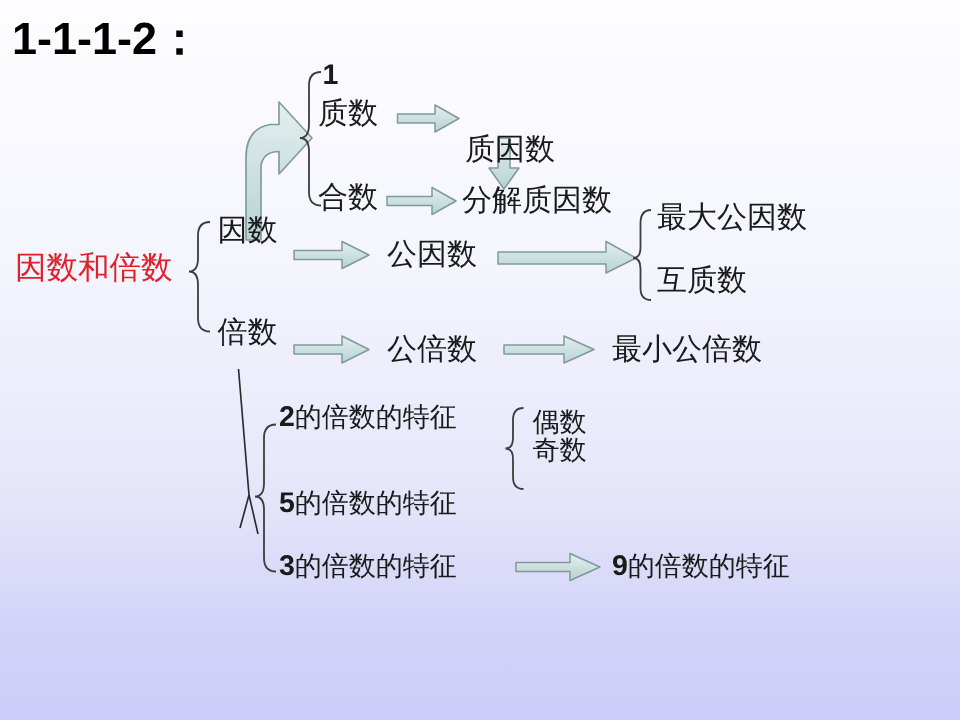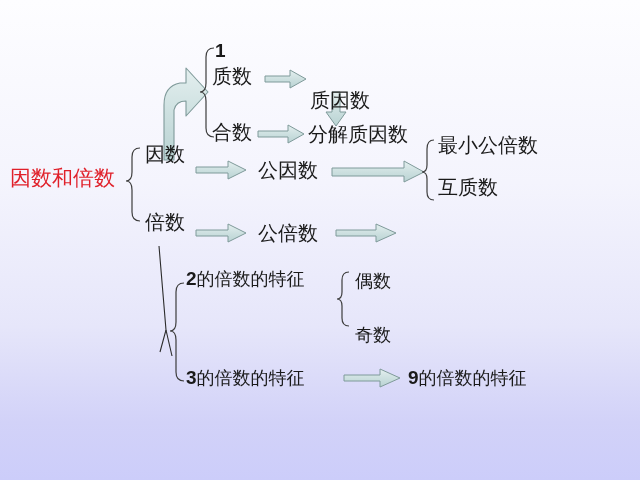--- a/index.html
+++ b/index.html
@@ -65,20 +65,21 @@
     font-family: "Liberation Sans", "DejaVu Sans", sans-serif;
     font-weight: bold;
     font-size: 19px;
   }
 </style>
 </head>
 <body>
 
 <div id="slide">
 
+  <div class="title">1-1-1-2：</div>
 
   <svg class="svg-layer" viewBox="0 0 640 480" xmlns="http://www.w3.org/2000/svg">
     <defs>
       <linearGradient id="arrowGrad" x1="0" y1="0" x2="0" y2="1">
         <stop offset="0%" stop-color="#e4efef"></stop>
         <stop offset="50%" stop-color="#cde0e0"></stop>
         <stop offset="100%" stop-color="#b9d3d3"></stop>
       </linearGradient>
     </defs>
 
@@ -147,32 +148,36 @@
   <div class="node one" style="left:215px; top:41px;">1</div>
   <div class="node cjk" style="left:212px; top:66px;">质数</div>
   <div class="node cjk" style="left:212px; top:122px;">合数</div>
   <div class="node cjk" style="left:310px; top:70px;margin-top:20px;">质因数</div>
   <div class="node cjk" style="left:308px; top:124px;">分解质因数</div>
 
   <div class="node root-label" style="left:10px; top:168px;">因数和倍数</div>
 
   <div class="node cjk" style="left:145px; top:144px;">因数</div>
   <div class="node cjk" style="left:258px; top:160px;">公因数</div>
-  <div class="node cjk" style="left:438px; top:135px;">最小公倍数</div>
+  <div class="node cjk" style="left:438px; top:135px;">最大公因数</div>
   <div class="node cjk" style="left:438px; top:177px;">互质数</div>
 
   <div class="node cjk" style="left:145px; top:212px;">倍数</div>
   <div class="node cjk" style="left:258px; top:223px;text-align:center;">公倍数</div>
+  <div class="node cjk" style="left:408px; top:223px;">最小公倍数</div>
 
   <div class="node" style="left:186px; top:269px;">
     <span class="numprefix">2</span><span class="cjk-small">的倍数的特征</span>
+  </div>
+  <div class="node" style="left:186px; top:326px;">
+    <span class="numprefix">5</span><span class="cjk-small">的倍数的特征</span>
   </div>
   <div class="node" style="left:186px; top:368px;">
     <span class="numprefix">3</span><span class="cjk-small">的倍数的特征</span>
   </div>
   <div class="node" style="left:408px; top:368px;">
     <span class="numprefix">9</span><span class="cjk-small">的倍数的特征</span>
   </div>
 
   <div class="node cjk-small" style="left:355px; top:272px;">偶数</div>
-  <div class="node cjk-small" style="left:355px; top:326px;">奇数</div>
+  <div class="node cjk-small" style="left:355px; top:291px;">奇数</div>
 
 </div>
 
 </body></html>

